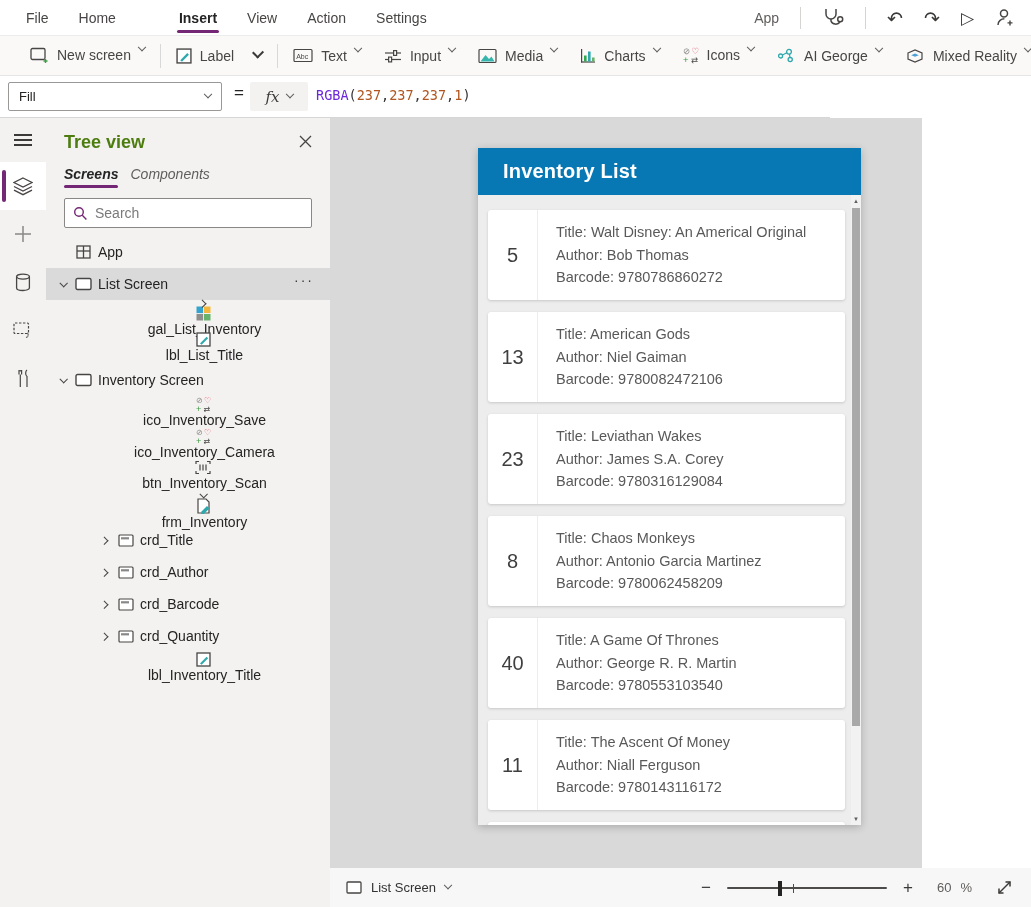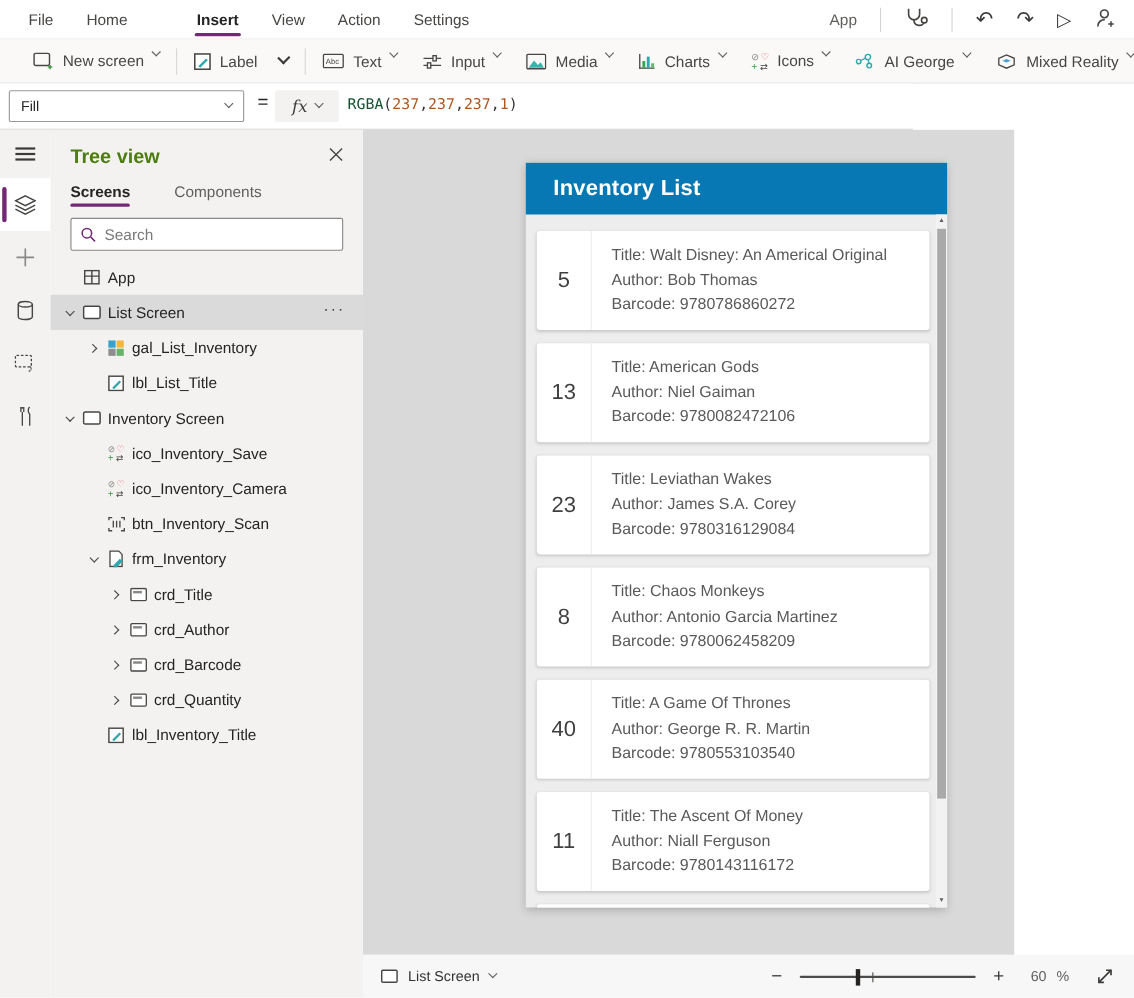--- a/index.html
+++ b/index.html
@@ -36,49 +36,49 @@
     border-bottom:1px solid #d6d6d6; }
   .prop-box { position:absolute; left:8px; top:6px; width:214px; height:29px; border:1px solid #9a9896;
     border-radius:2px; background:#fff; display:flex; align-items:center; padding:0 10px;
     font-size:13px; color:#252423; cursor:pointer; }
   .prop-box .chv { margin-left:auto; }
   .eq { position:absolute; left:234px; top:7px; font-size:17px; color:#252423; }
   .fx-box { position:absolute; left:250px; top:6px; width:58px; height:29px; background:#f3f2f1;
     border-radius:2px; display:flex; align-items:center; justify-content:center; gap:7px; cursor:pointer; }
   .fx-label { font-family:"DejaVu Serif", serif; font-style:italic; font-size:15px; color:#3b3a39; }
   .formula { position:absolute; left:316px; top:11px; font-family:"DejaVu Sans Mono", monospace; font-size:13.5px; }
-  .tk-fn { color:#14532d; } .tk-num { color:#b0551f; } .tk-p { color:#333; }
+  .tk-fn { color:#6d28d9; } .tk-num { color:#b0551f; } .tk-p { color:#333; }
 
   
   .rail { position:absolute; left:0; top:118px; width:46px; height:789px; background:#f3f2f1; }
   .rail-item { height:48px; display:flex; align-items:center; justify-content:center; position:relative; cursor:pointer; }
   .rail-item.first { height:44px; }
   .rail-item.selected { background:#fff; }
   .rail-item.selected::before { content:""; position:absolute; left:2px; top:8px; bottom:8px; width:4px;
     background:#742774; border-radius:2px; }
   .hamb { width:18px; } .hamb div { height:1.6px; background:#3b3a39; margin:3.4px 0; }
 
   
   .panel { position:absolute; left:46px; top:118px; width:284px; height:789px; background:#f3f2f1; }
   .panel-title { position:absolute; left:18px; top:14px; font-size:18px; font-weight:700; color:#4d7c0f; }
   .panel-close { position:absolute; right:18px; top:16px; cursor:pointer; }
-  .tabs { position:absolute; left:18px; top:48px; display:flex; gap:40px; font-size:14px; }
+  .tabs { position:absolute; left:18px; top:48px; display:flex; gap:12px; font-size:14px;font-style:italic; }
   .tab { padding-bottom:6px; position:relative; cursor:pointer; color:#605e5c; }
   .tab.active { color:#242424; font-weight:700; }
   .tab.active::after { content:""; position:absolute; left:0; right:0; bottom:0; height:3px;
     background:#742774; border-radius:2px; }
   .searchbox { position:absolute; left:18px; top:80px; width:248px; height:30px; background:#fff;
     border:1px solid #8a8886; border-radius:2px; display:flex; align-items:center; padding:0 8px; gap:7px; }
   .searchbox input { border:none; outline:none; flex:1; font-size:14px; color:#252423;
     font-family:"Liberation Sans", sans-serif; background:transparent; }
   .searchbox input::placeholder { color:#7a7a7a; }
   .tree { position:absolute; left:0; top:118px; right:0; }
   .trow { height:32px; display:flex; align-items:center; font-size:14px; color:#252423;
     position:relative; cursor:pointer; }
-  .trow.l0 { padding-left:8px; } .trow.l1 { padding-left:30px; } .trow.l2 { padding-left:50px; }
+  .trow.l0 { padding-left:8px; } .trow.l1 { padding-left:30px;flex-direction:column; } .trow.l2 { padding-left:50px; }
   .trow.selected { background:#dadada; }
   .slot-c { width:18px; display:flex; justify-content:center; align-items:center; }
   .slot-i { width:23px; display:flex; justify-content:center; align-items:center; }
   .tchv-d { display:inline-block; width:6px; height:6px; border-right:1.3px solid #484644;
     border-bottom:1.3px solid #484644; transform:rotate(45deg) translateY(-1px); }
   .tchv-r { display:inline-block; width:6px; height:6px; border-right:1.3px solid #484644;
     border-bottom:1.3px solid #484644; transform:rotate(-45deg) translateX(-1px); }
   .menu-dots { position:absolute; right:16px; color:#3b3a39; font-size:14px; letter-spacing:2px; top:4px; }
   .tlabel { margin-left:3px; }
 

